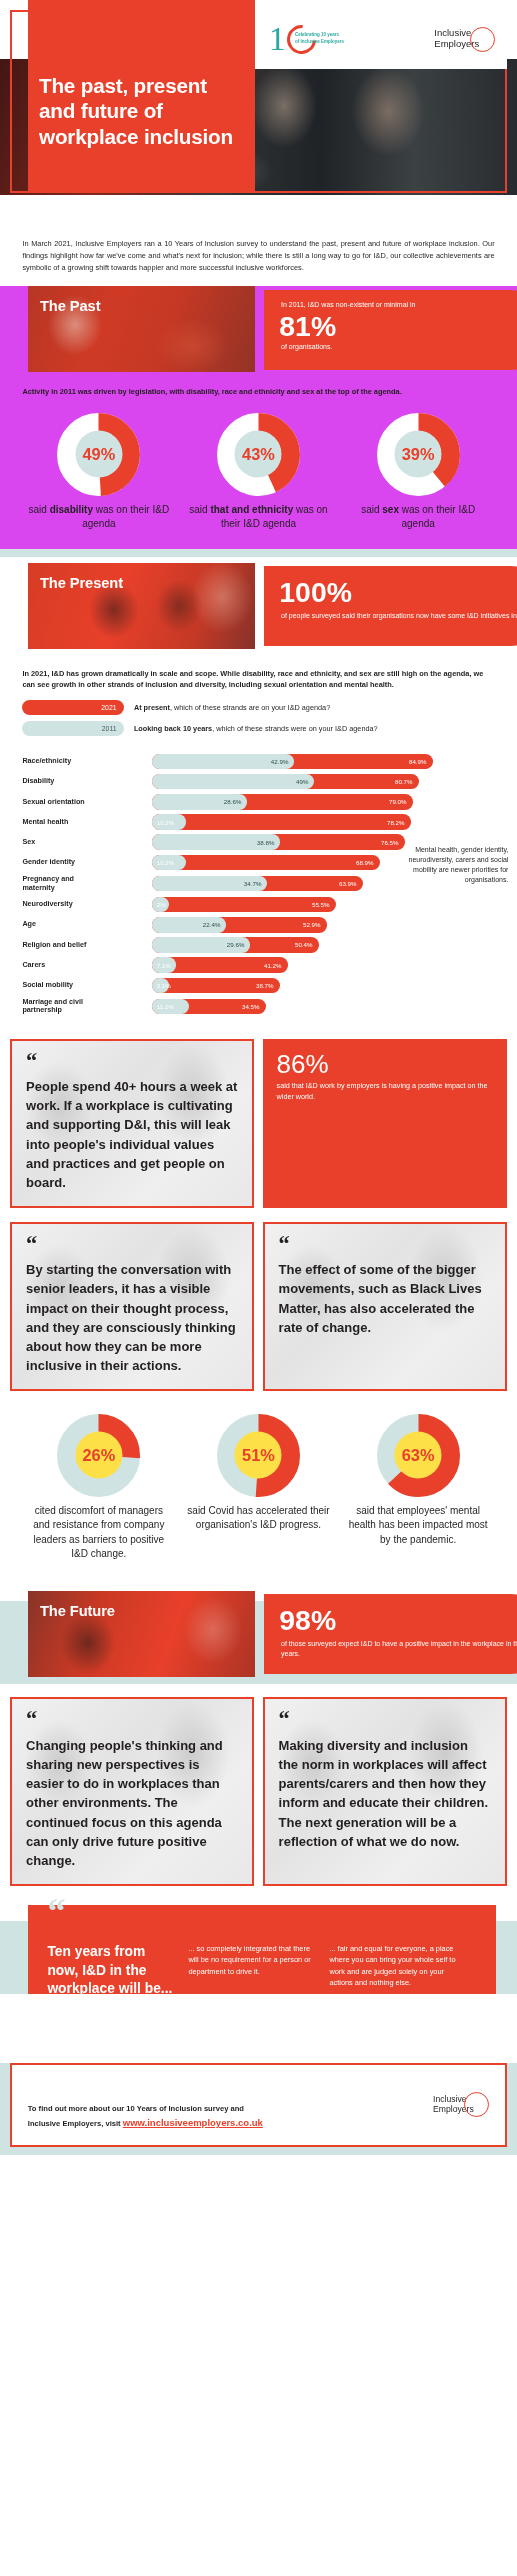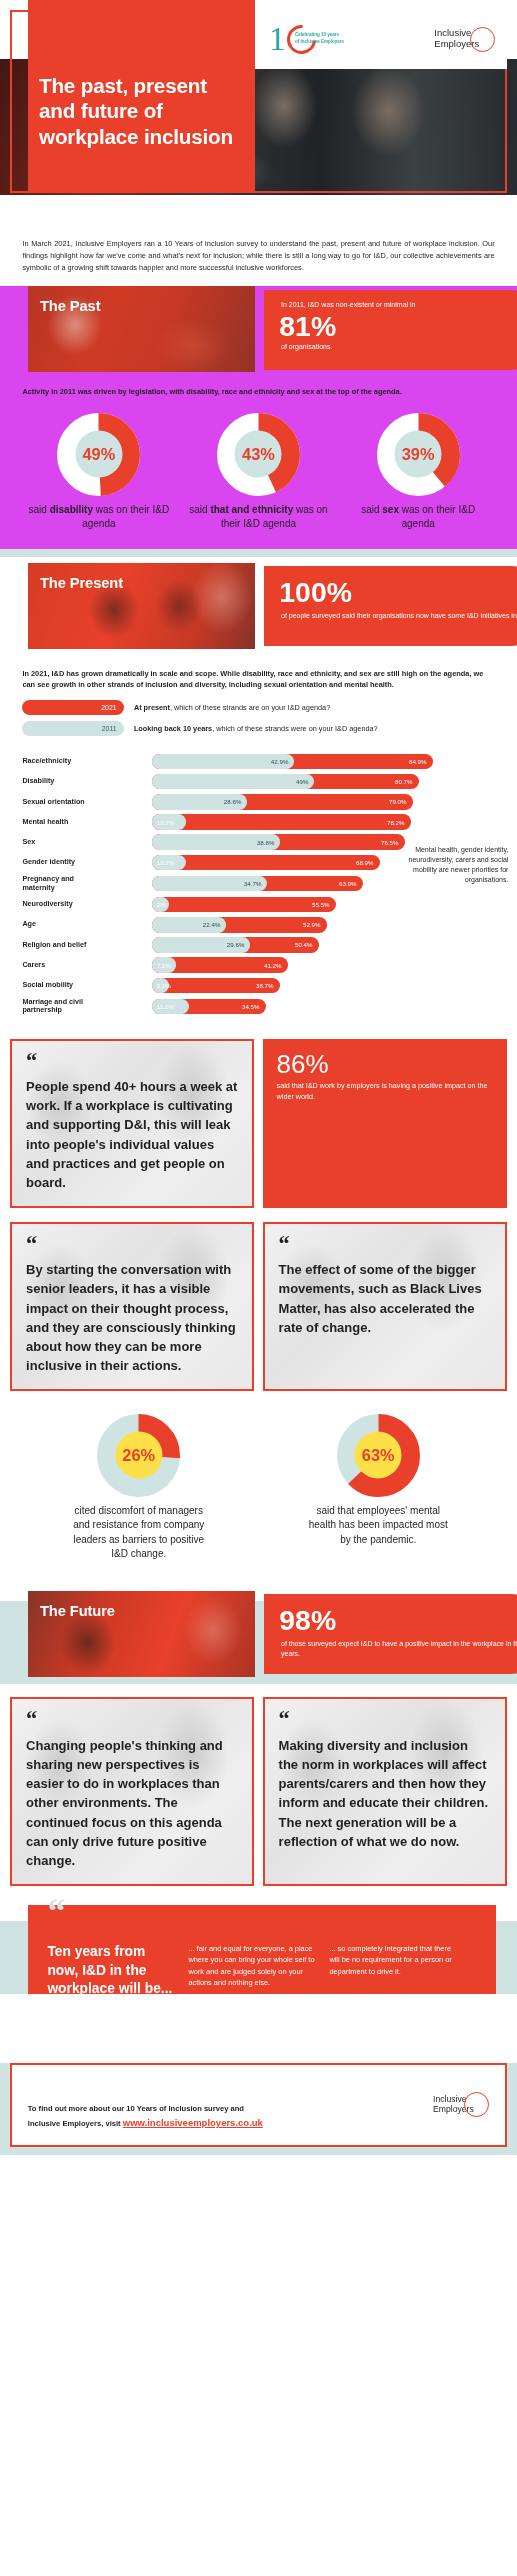--- a/index.html
+++ b/index.html
@@ -462,20 +462,30 @@
       <div class="donut-wrap">
         <svg width="83" height="83" viewBox="0 0 96 96">
           <circle cx="48" cy="48" r="36" fill="none" stroke="#cfe3e3" stroke-width="24"></circle>
           <circle cx="48" cy="48" r="36" fill="none" stroke="#e8402a" stroke-width="24" stroke-dasharray="58.8 167.4" transform="rotate(-90 48 48)"></circle>
         </svg>
         <div class="donut-hole hole-white">26%</div>
       </div>
       <div class="donut-cap">cited discomfort of managers and resistance from company leaders as barriers to positive I&amp;D change.</div>
     </div>
 
+    <div class="donut-cell">
+      <div class="donut-wrap">
+        <svg width="83" height="83" viewBox="0 0 96 96">
+          <circle cx="48" cy="48" r="36" fill="none" stroke="#cfe3e3" stroke-width="24"></circle>
+          <circle cx="48" cy="48" r="36" fill="none" stroke="#e8402a" stroke-width="24" stroke-dasharray="115.4 110.8" transform="rotate(-90 48 48)"></circle>
+        </svg>
+        <div class="donut-hole hole-white">51%</div>
+      </div>
+      <div class="donut-cap">said Covid has accelerated their organisation's I&amp;D progress.</div>
+    </div>
 
     <div class="donut-cell">
       <div class="donut-wrap">
         <svg width="83" height="83" viewBox="0 0 96 96">
           <circle cx="48" cy="48" r="36" fill="none" stroke="#cfe3e3" stroke-width="24"></circle>
           <circle cx="48" cy="48" r="36" fill="none" stroke="#e8402a" stroke-width="24" stroke-dasharray="142.5 83.7" transform="rotate(-90 48 48)"></circle>
         </svg>
         <div class="donut-hole hole-white">63%</div>
       </div>
       <div class="donut-cap">said that employees' mental health has been impacted most by the pandemic.</div>
@@ -506,26 +516,26 @@
       <div class="qtext">Making diversity and inclusion the norm in workplaces will affect parents/carers and then how they inform and educate their children. The next generation will be a reflection of what we do now.</div>
     </div>
   </div>
 
   <div class="final-wrap">
     <div class="final-teal"></div>
     <div class="final-red">
       <div class="final-q">“</div>
       <div class="final-head">Ten years from now, I&amp;D in the workplace will be...</div>
       <div class="final-col">
+        <p>... so completely integrated that there will be no requirement for a person or department to drive it.</p>
+        <p>... something every employee and leader has at the forefront of their minds in every decision and action they take.</p>
+      </div>
+      <div class="final-col">
         <p>... fair and equal for everyone, a place where you can bring your whole self to work and are judged solely on your actions and nothing else.</p>
         <p>... a part of general policy and seen to be essential to the success of a business.</p>
-      </div>
-      <div class="final-col">
-        <p>... so completely integrated that there will be no requirement for a person or department to drive it.</p>
-        <p>... something every employee and leader has at the forefront of their minds in every decision and action they take.</p>
       </div>
     </div>
     <div class="fwhite"></div>
   </div>
 
   <div class="footer">
     <div class="footer-txt">
       <span>To find out more about our 10 Years of Inclusion survey and</span><br>
       <span>Inclusive Employers, visit </span><a class="footer-url" href="#">www.inclusiveemployers.co.uk</a>
     </div>

